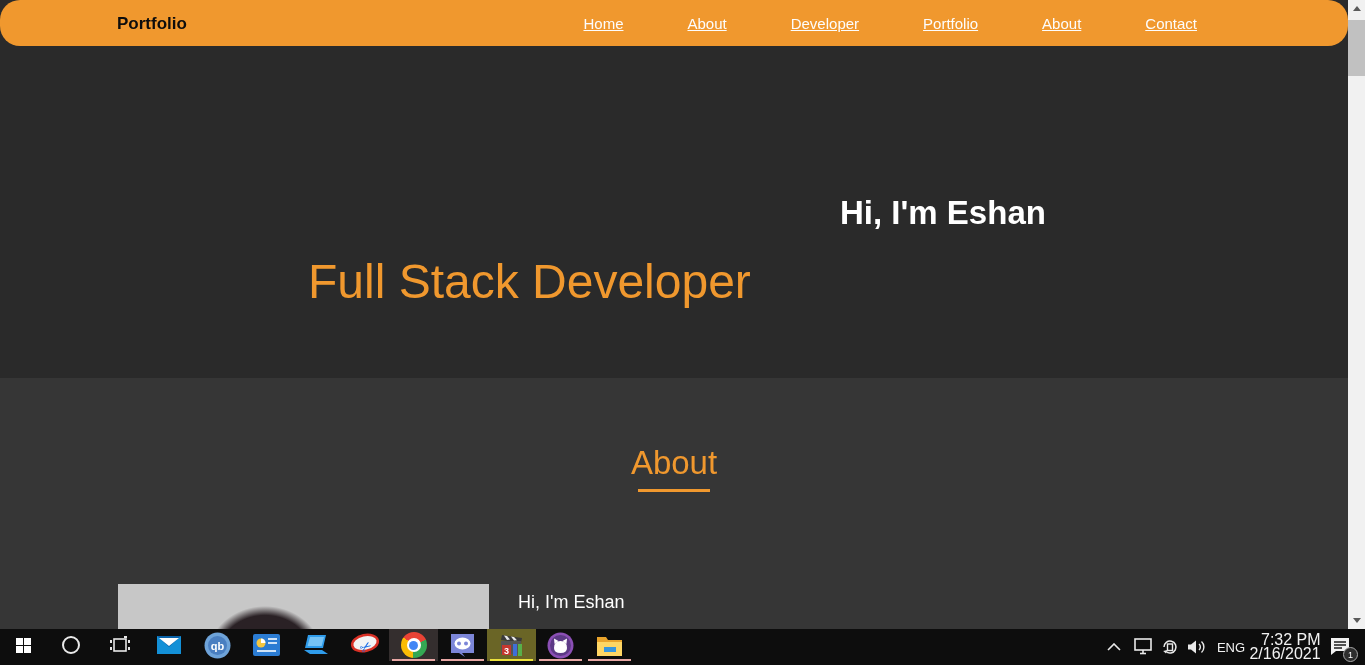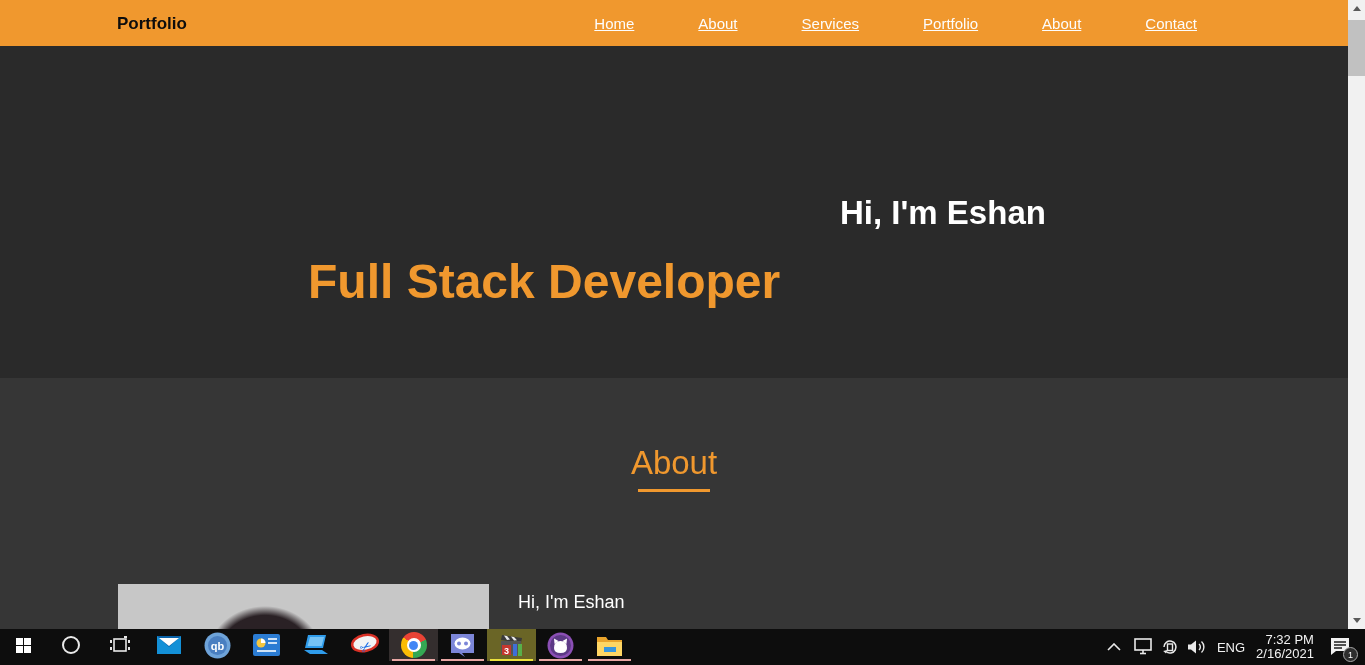--- a/index.html
+++ b/index.html
@@ -3,28 +3,28 @@
 <meta charset="utf-8">
 <style>
   * { margin:0; padding:0; box-sizing:border-box; }
   html,body { width:1365px; height:665px; overflow:hidden; background:#000; }
   body { font-family:"Liberation Sans", sans-serif; }
   .screen { position:relative; width:1365px; height:665px; overflow:hidden; background:#0d0d0d; }
 
   
   .page { position:absolute; left:0; top:0; width:1348px; height:629px; overflow:hidden; background:#2a2a2a; }
 
-  .navbar { position:absolute; left:0; top:0; width:100%; height:46px; background:#F0982E; }
+  .navbar { position:absolute; left:0; top:0; width:100%; height:46px; background:#F0982E;border-radius:20px; }
   .brand { position:absolute; left:117px; top:14px; font-size:17px; font-weight:bold; color:#0d0d0d; }
   .nav-links { position:absolute; right:151px; top:0; height:46px; display:flex; align-items:center; gap:64px;margin-left:8px; }
   .nav-links a { color:#fdfdfd; font-size:15px; text-decoration:underline; cursor:pointer; }
 
   .hero { position:absolute; left:0; top:46px; width:100%; height:332px; background:#2a2a2a; }
   .hero-greeting { position:absolute; left:840px; top:148px; font-size:33px; font-weight:bold; color:#ffffff; }
-  .hero-title { position:absolute; left:308px; top:208px; font-size:48px; font-weight:bold; color:#F0982E; }
+  .hero-title { position:absolute; left:308px; top:208px; font-size:48px; font-weight:normal; color:#F0982E; }
 
   .about { position:absolute; left:0; top:378px; width:100%; height:251px; background:#363636; overflow:hidden; }
   .about-heading { position:absolute; left:0; top:66px; width:100%; text-align:center; font-size:33px; color:#F0982E; }
   .about-divider { position:absolute; left:50%; top:111px; width:72px; height:3px; margin-left:-36px; background:#F0982E; }
   .about-photo { position:absolute; left:118px; top:206px; width:371px; height:120px;
      background:
        radial-gradient(ellipse 58px 52px at 147px 74px, #2a2125 82%, rgba(42,33,37,0) 100%),
        #c7c7c7; }
   .about-intro { position:absolute; left:518px; top:214px; font-size:18px; color:#ffffff; }
 
@@ -53,40 +53,40 @@
 
   .chrome-icon { position:relative; width:26px; height:26px; border-radius:50%;
      background:conic-gradient(from -55deg, #ea4335 0 120deg, #34a853 0 240deg, #fbbc05 0 360deg); }
   .chrome-icon::before { content:""; position:absolute; left:6px; top:6px; width:14px; height:14px; background:#fff; border-radius:50%; }
   .chrome-icon::after { content:""; position:absolute; left:8.5px; top:8.5px; width:9px; height:9px; background:#4286f5; border-radius:50%; }
 
   
   .tray { position:absolute; right:0; top:629px; height:36px; display:flex; align-items:flex-end; color:#f2f2f2; }
   .tray-item { height:36px; display:flex; align-items:center; justify-content:center; cursor:pointer; }
   .tray-lang { font-size:13px; width:40px; }
-  .tray-clock { width:72px; text-align:right; font-size:13px; line-height:14px; padding-right:4px; }
+  .tray-clock { width:72px; text-align:right; font-size:16px; line-height:14px; padding-right:4px; }
   .action-center { position:relative; width:34px; margin-right:8px; }
   .ac-badge { position:absolute; right:-1px; bottom:3px; width:15px; height:15px; border-radius:50%;
      background:#2e2e2e; border:1px solid #a8a8a8; color:#fff; font-size:9px;
      display:flex; align-items:center; justify-content:center; }
   svg { display:block; }
 </style>
 </head>
 <body>
 
 <div class="screen">
 
   <div class="page">
 
     <div class="navbar">
       <div class="brand">Portfolio</div>
       <nav class="nav-links">
         <a>Home</a>
         <a>About</a>
-        <a>Services</a>
+        <a>Developer</a>
         <a>Portfolio</a>
         <a>About</a>
         <a>Contact</a>
       </nav>
     </div>
 
     <section class="hero">
       <div class="hero-greeting">Hi, I'm Eshan</div>
       <div class="hero-title">Full Stack Developer</div>
     </section>

